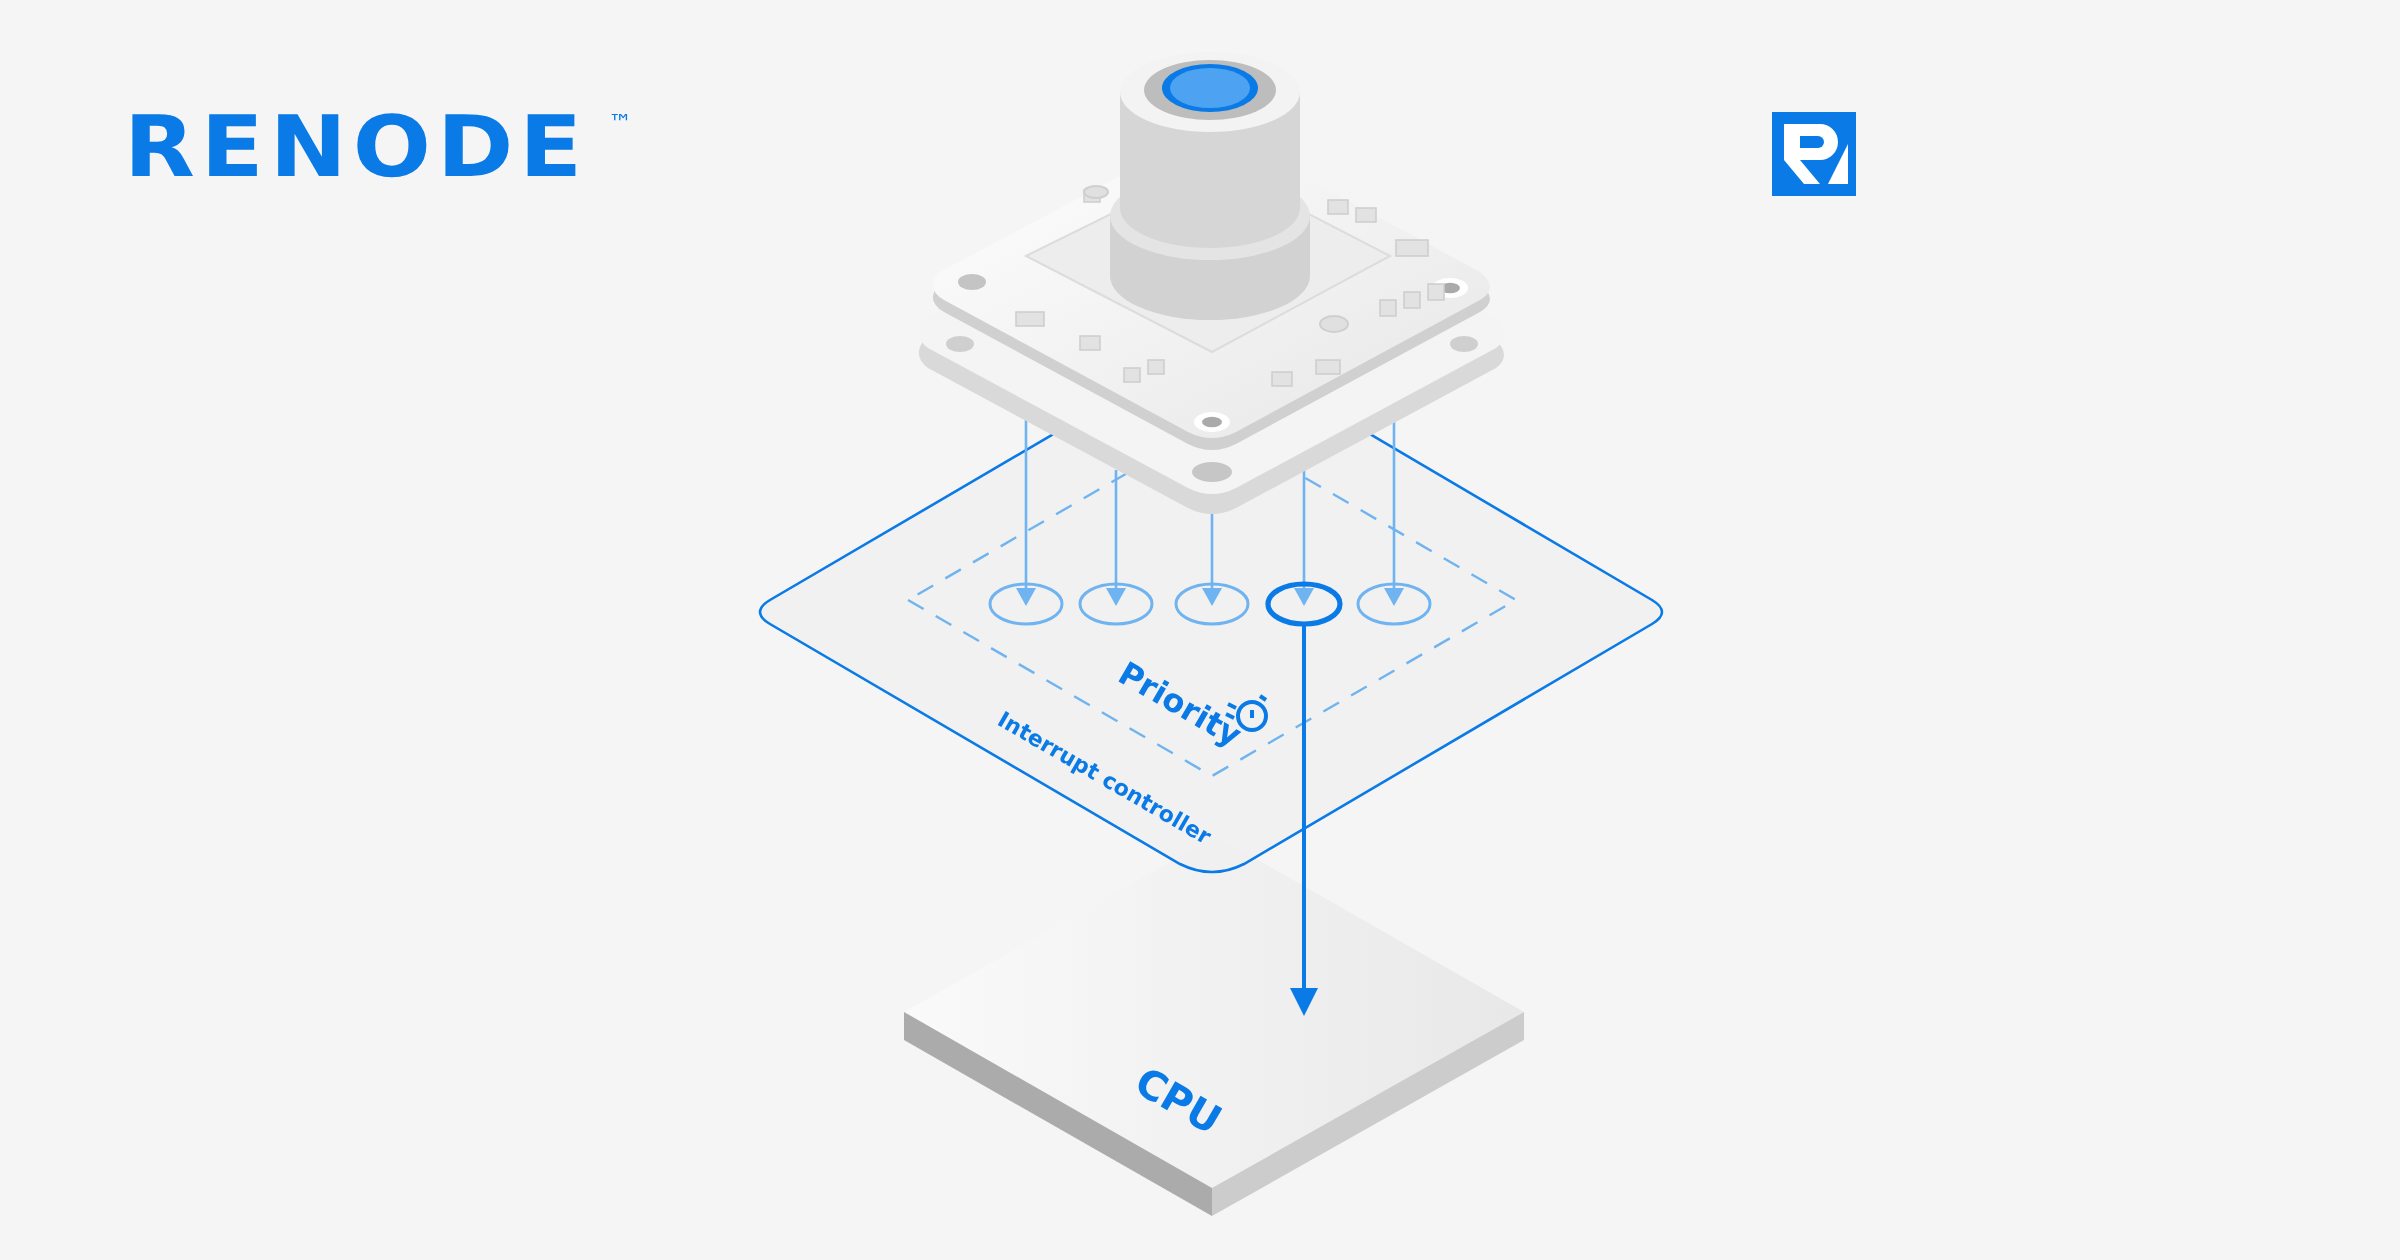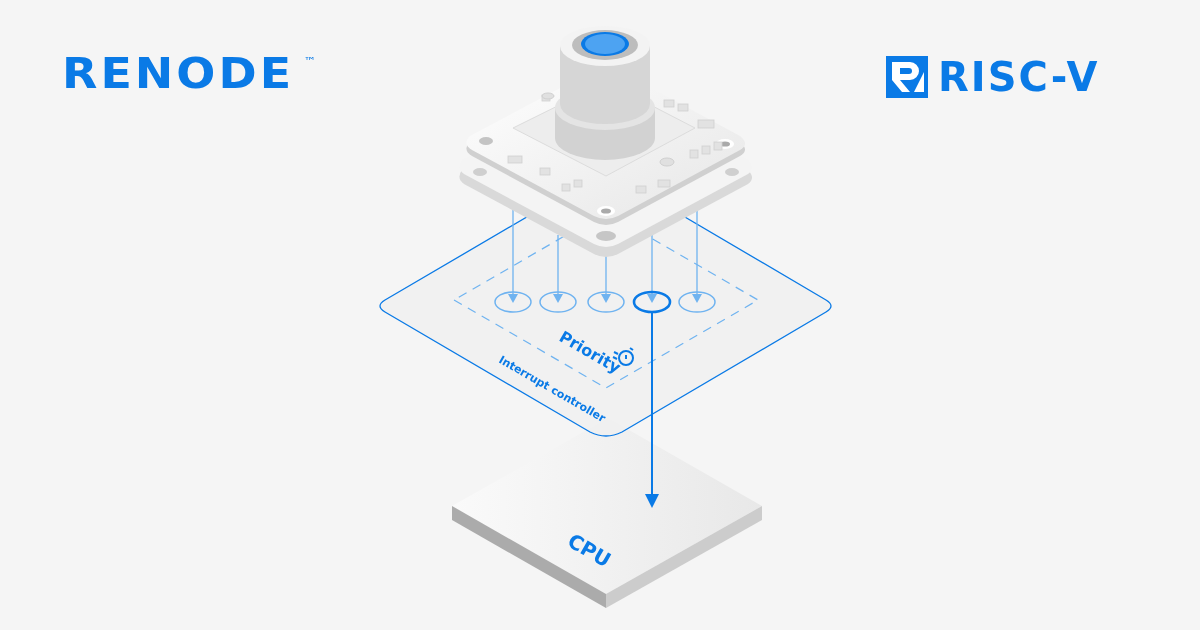--- a/index.html
+++ b/index.html
@@ -21,21 +21,20 @@
 </div>
 
 <div class="logo-risc">
   <div class="mark">
     <svg width="42" height="42" viewBox="0 0 42 42">
       <path d="M6 6 H24 a9 9 0 0 1 0 18 H14 L24 36 H16 L6 24 Z" fill="#fff"></path>
       <path d="M14 12 H23 a3 3 0 0 1 0 6 H14 Z" fill="#0a7ae6"></path>
       <path d="M28 36 L38 16 V36 Z" fill="#fff"></path>
     </svg>
   </div>
-  <span class="txt">RISC-V</span>
 </div>
 
 <svg class="scene" width="1200" height="630" viewBox="0 0 1200 630">
   <defs>
     <linearGradient id="plate" x1="0" y1="0" x2="1" y2="1">
       <stop offset="0" stop-color="#ffffff"></stop>
       <stop offset="1" stop-color="#e6e6e6"></stop>
     </linearGradient>
     <linearGradient id="cpuTop" x1="0" y1="0" x2="1" y2="0">
       <stop offset="0" stop-color="#fafafa"></stop>

